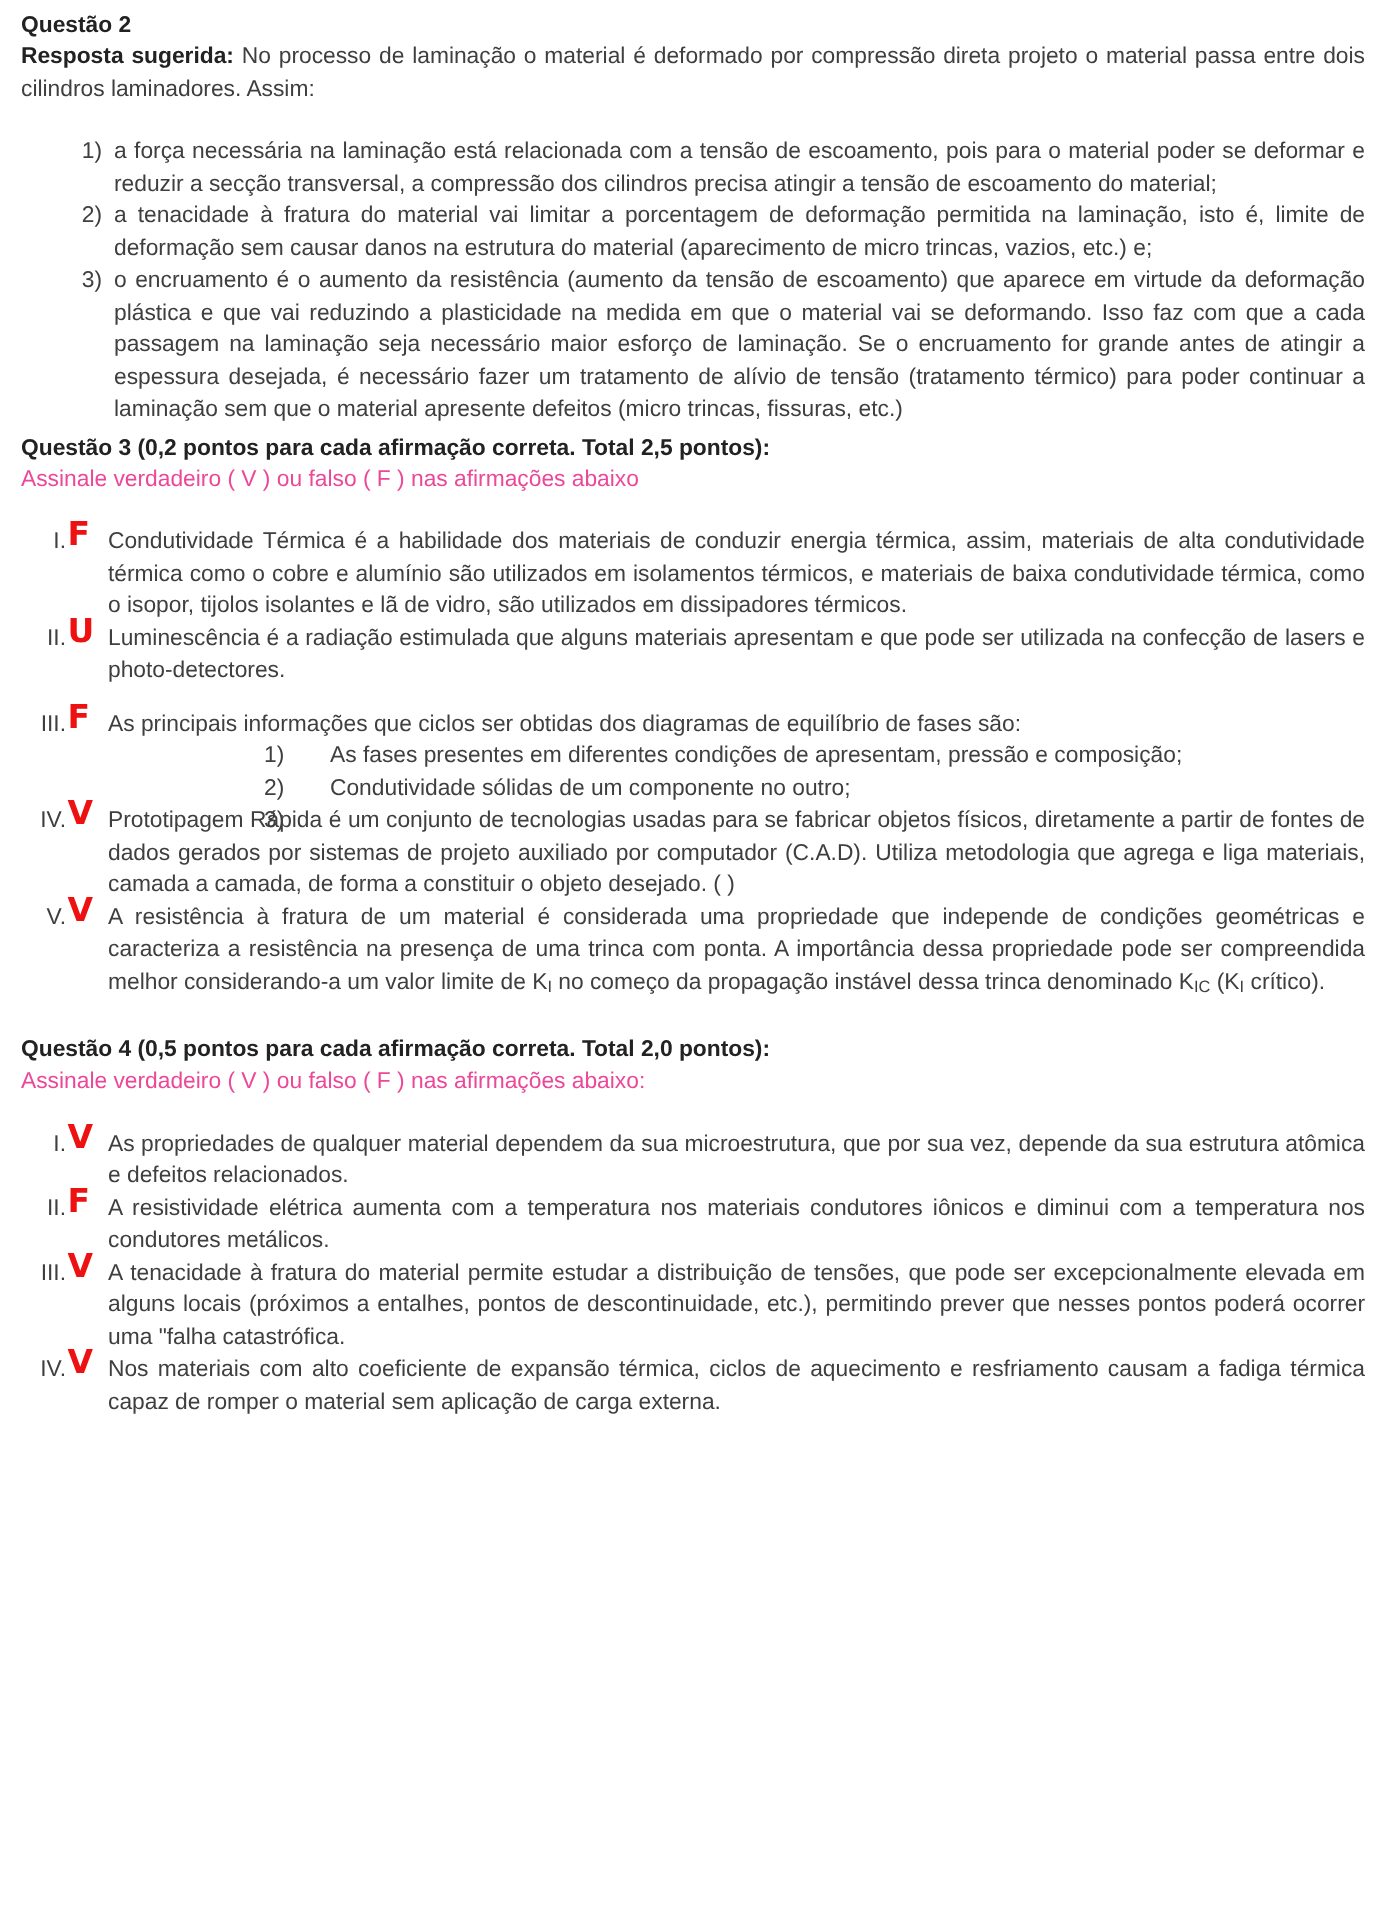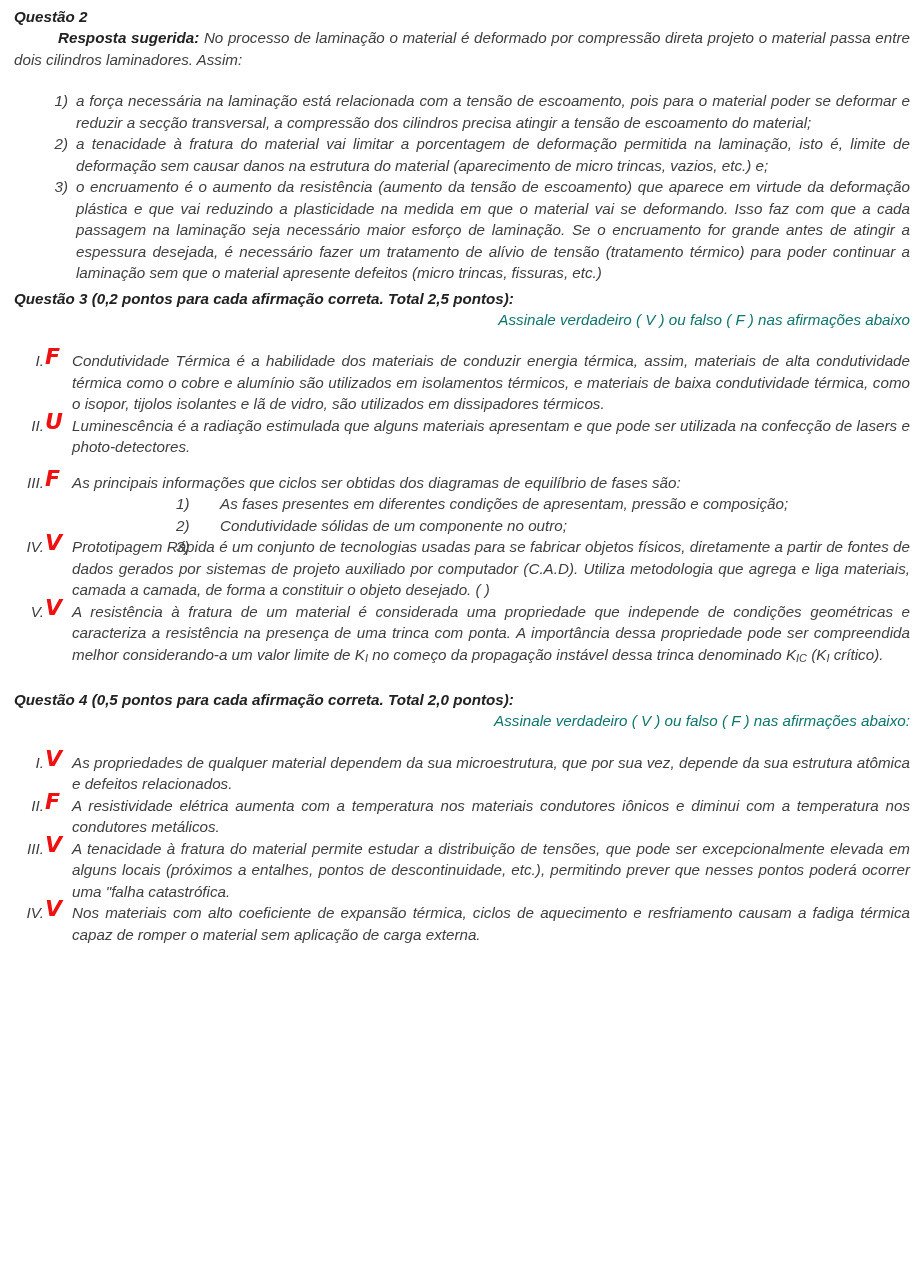--- a/index.html
+++ b/index.html
@@ -13,21 +13,20 @@
     font-family: "Liberation Sans", sans-serif;
     color: #3c3c3c;
     overflow: hidden;
   }
   .page {
     position: relative;
     width: 924px;
     height: 1188px;
     padding: 0;
     box-sizing: border-box;
-    font-style: italic;
   }
   .doc {
     position: absolute;
     left: 14px;
     top: 6px;
     width: 896px;
   }
 
   .qtitle {
     font-weight: bold;
@@ -39,28 +38,26 @@
   .para {
     font-size: 15.2px;
     line-height: 21.5px;
     text-align: justify;
     margin: 0;
     color: #3f3f3f;
   }
   .para b, .lead {
     font-weight: bold;
     color: #222222;
-    margin-left: 44px;
   }
   .subhead {
     font-size: 15.2px;
     line-height: 21.5px;
     margin: 0;
-    color: #0f766e;
-    text-align: right;
+    color: #ec4899;
   }
 
   
   .numlist {
     margin: 0;
     padding: 0;
     list-style: none;
   }
   .numlist > li {
     position: relative;

